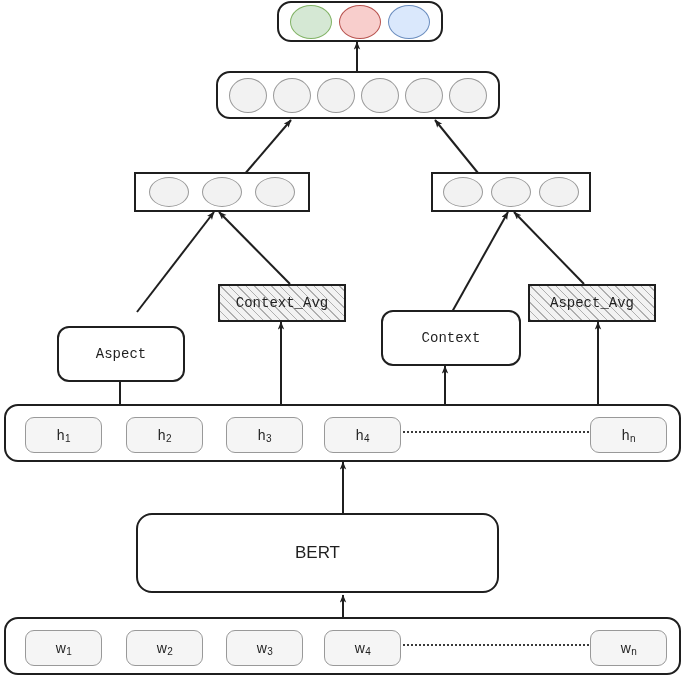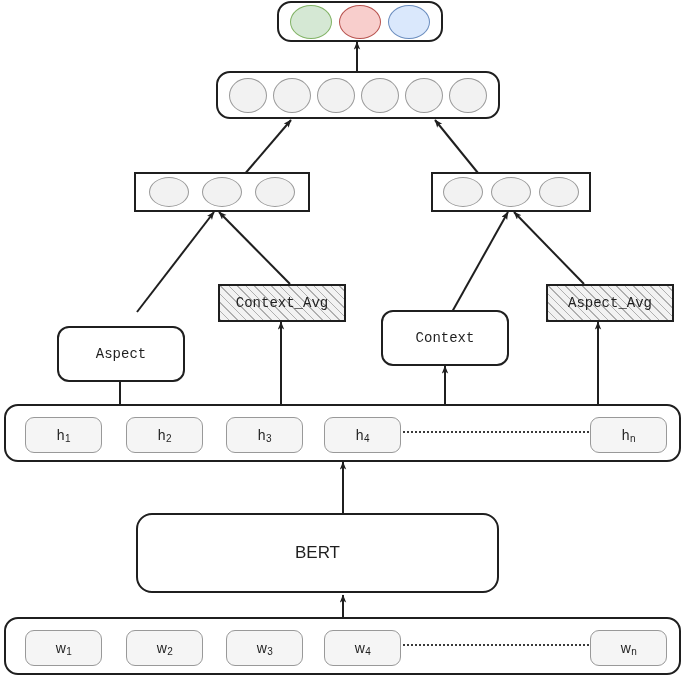--- a/index.html
+++ b/index.html
@@ -168,25 +168,25 @@
   </div>
 
   <div class="node group-box" style="left:431px; top:172px; width:160px; height:40px; padding:0 6px;">
     <span class="unit" style="width:38px; height:28px;"></span>
     <span class="unit" style="width:38px; height:28px;"></span>
     <span class="unit" style="width:38px; height:28px;"></span>
   </div>
 
   <div class="proc-box hatched" style="left:218px; top:284px; width:128px; height:38px;">Context_Avg</div>
 
-  <div class="proc-box hatched" style="left:546px; top:284px; width:128px; height:38px;">Aspect_Avg</div>
+  <div class="proc-box hatched" style="left:528px; top:284px; width:128px; height:38px;">Aspect_Avg</div>
 
   <div class="proc-box" style="left:57px; top:326px; width:128px; height:56px;">Aspect</div>
 
-  <div class="proc-box" style="left:381px; top:310px; width:128px; height:56px;">Context</div>
+  <div class="proc-box" style="left:381px; top:310px; width:140px; height:56px;">Context</div>
 
   <div class="node bar-container" style="left:4px; top:404px; width:677px; height:58px;">
     <div class="dotline" style="left:392px; top:25px; width:195px;"></div>
 
     <div class="token" style="left:19px; top:11px; width:77px; height:36px;">h<sub>1</sub></div>
     <div class="token" style="left:120px; top:11px; width:77px; height:36px;">h<sub>2</sub></div>
     <div class="token" style="left:220px; top:11px; width:77px; height:36px;">h<sub>3</sub></div>
     <div class="token" style="left:318px; top:11px; width:77px; height:36px;">h<sub>4</sub></div>
     <div class="token" style="left:584px; top:11px; width:77px; height:36px;">h<sub>n</sub></div>
   </div>

